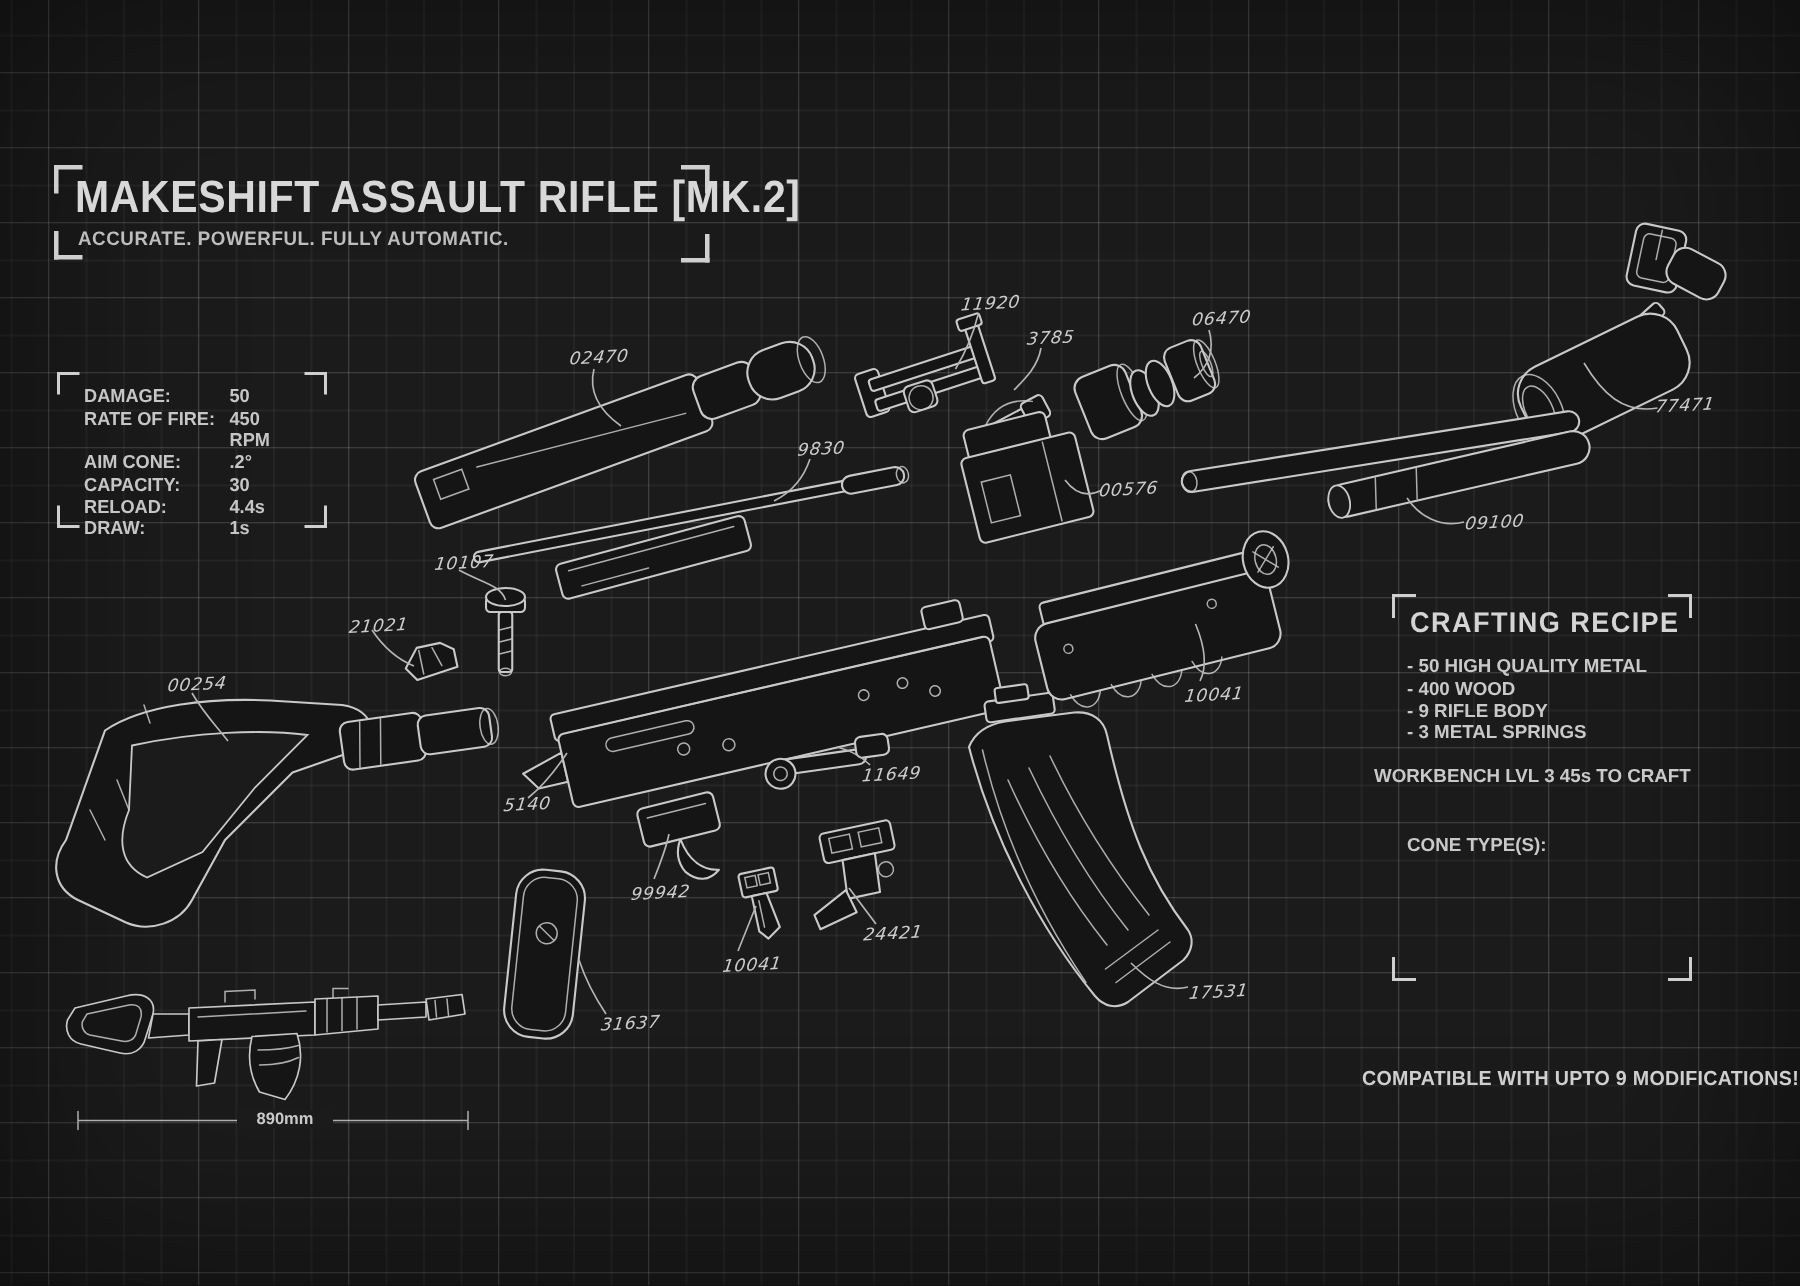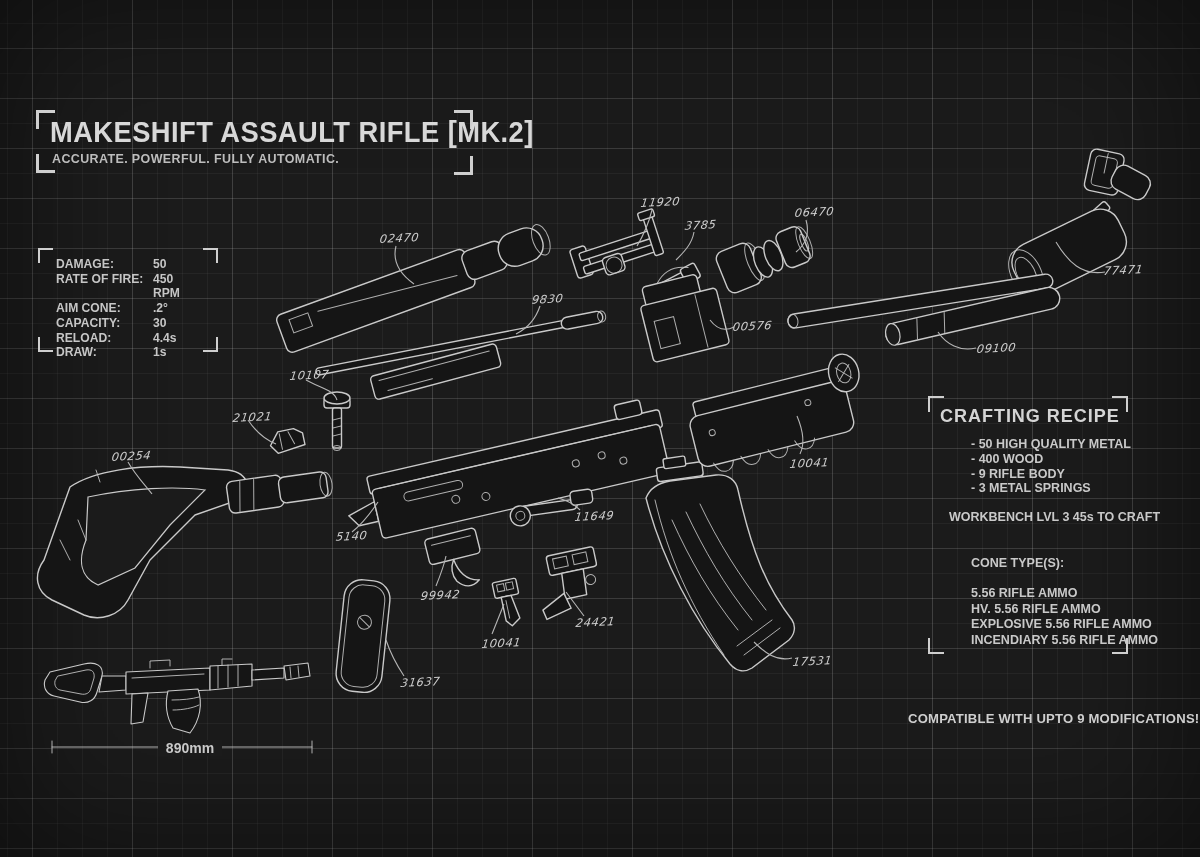--- a/index.html
+++ b/index.html
@@ -32,30 +32,30 @@
   .bk.s2.tr{border-right-width:2px;border-top-width:2px;}
   .bk.s2.bl{border-left-width:2px;border-bottom-width:2px;}
   .bk.s2.br{border-right-width:2px;border-bottom-width:2px;}
   .title{position:absolute;left:50px;top:115px;font-size:30px;font-weight:bold;color:#d8d8d8;
          letter-spacing:.5px;white-space:nowrap;transform:scaleX(.91);transform-origin:left top;}
   .subtitle{position:absolute;left:52px;top:151px;font-size:13px;font-weight:bold;color:#bdbdbd;
          letter-spacing:.4px;white-space:nowrap;transform:scaleX(.96);transform-origin:left top;}
   .stats{position:absolute;left:56px;top:257px;width:152px;font-size:12.5px;font-weight:bold;
          color:#c6c6c6;transform:scaleX(.97);transform-origin:left top;}
   .srow{display:grid;grid-template-columns:100px 1fr;line-height:14.7px;}
-  .panel{position:absolute;color:#c9c9c9;font-weight:bold;margin-left:33px;}
+  .panel{position:absolute;color:#c9c9c9;font-weight:bold;}
   .recipe-head{position:absolute;left:940px;top:405px;width:180px;text-align:center;font-size:19px;
          font-weight:bold;color:#d4d4d4;letter-spacing:1px;transform:scaleX(.95);transform-origin:left top;white-space:nowrap;}
   .list{font-size:12.5px;line-height:14.8px;white-space:nowrap;}
   .ammo-list{font-size:12.5px;line-height:15.6px;white-space:nowrap;}
   .note{position:absolute;left:908px;top:711px;font-size:13.5px;font-weight:bold;color:#cfcfcf;
         letter-spacing:.2px;white-space:nowrap;transform:scaleX(.97);transform-origin:left top;}
   .part-label{position:absolute;font-family:"DejaVu Sans",sans-serif;font-style:italic;
         font-size:11.5px;color:#cccccc;letter-spacing:.5px;transform:skewX(-10deg) rotate(-3deg);white-space:nowrap;}
-  .dim-label{position:absolute;left:158px;top:740px;width:64px;text-align:center;font-size:14px;
+  .dim-label{position:absolute;left:158px;top:740px;width:64px;text-align:center;font-size:11px;
         font-weight:bold;color:#c9c9c9;background:#1b1b1b;}
 </style>
 </head>
 <body>
 
 <div class="poster">
 
   <svg class="art" viewBox="0 0 1200 857">
 
     <g transform="translate(288,352) rotate(-20)">
@@ -334,26 +334,20 @@
 
   <div class="recipe-head">CRAFTING RECIPE</div>
   <div class="panel list" style="left:938px;top:437px;">
     <div>- 50 HIGH QUALITY METAL</div>
     <div>- 400 WOOD</div>
     <div>- 9 RIFLE BODY</div>
     <div>- 3 METAL SPRINGS</div>
   </div>
   <div class="panel list" style="left:916px;top:510px;">WORKBENCH LVL 3 45s TO CRAFT</div>
   <div class="panel list" style="left:938px;top:556px;">CONE TYPE(S):</div>
-  <div class="panel ammo-list" style="left:938px;top:586px;">
-    <div>5.56 RIFLE AMMO</div>
-    <div>HV. 5.56 RIFLE AMMO</div>
-    <div>EXPLOSIVE 5.56 RIFLE AMMO</div>
-    <div>INCENDIARY 5.56 RIFLE AMMO</div>
-  </div>
 
   <div class="note">COMPATIBLE WITH UPTO 9 MODIFICATIONS!</div>
   <div class="dim-label">890mm</div>
 
   <div class="part-label" style="left:380px;top:231px;">02470</div>
   <div class="part-label" style="left:641px;top:195px;">11920</div>
   <div class="part-label" style="left:685px;top:218px;">3785</div>
   <div class="part-label" style="left:795px;top:205px;">06470</div>
   <div class="part-label" style="left:1104px;top:263px;">77471</div>
   <div class="part-label" style="left:532px;top:292px;">9830</div>

